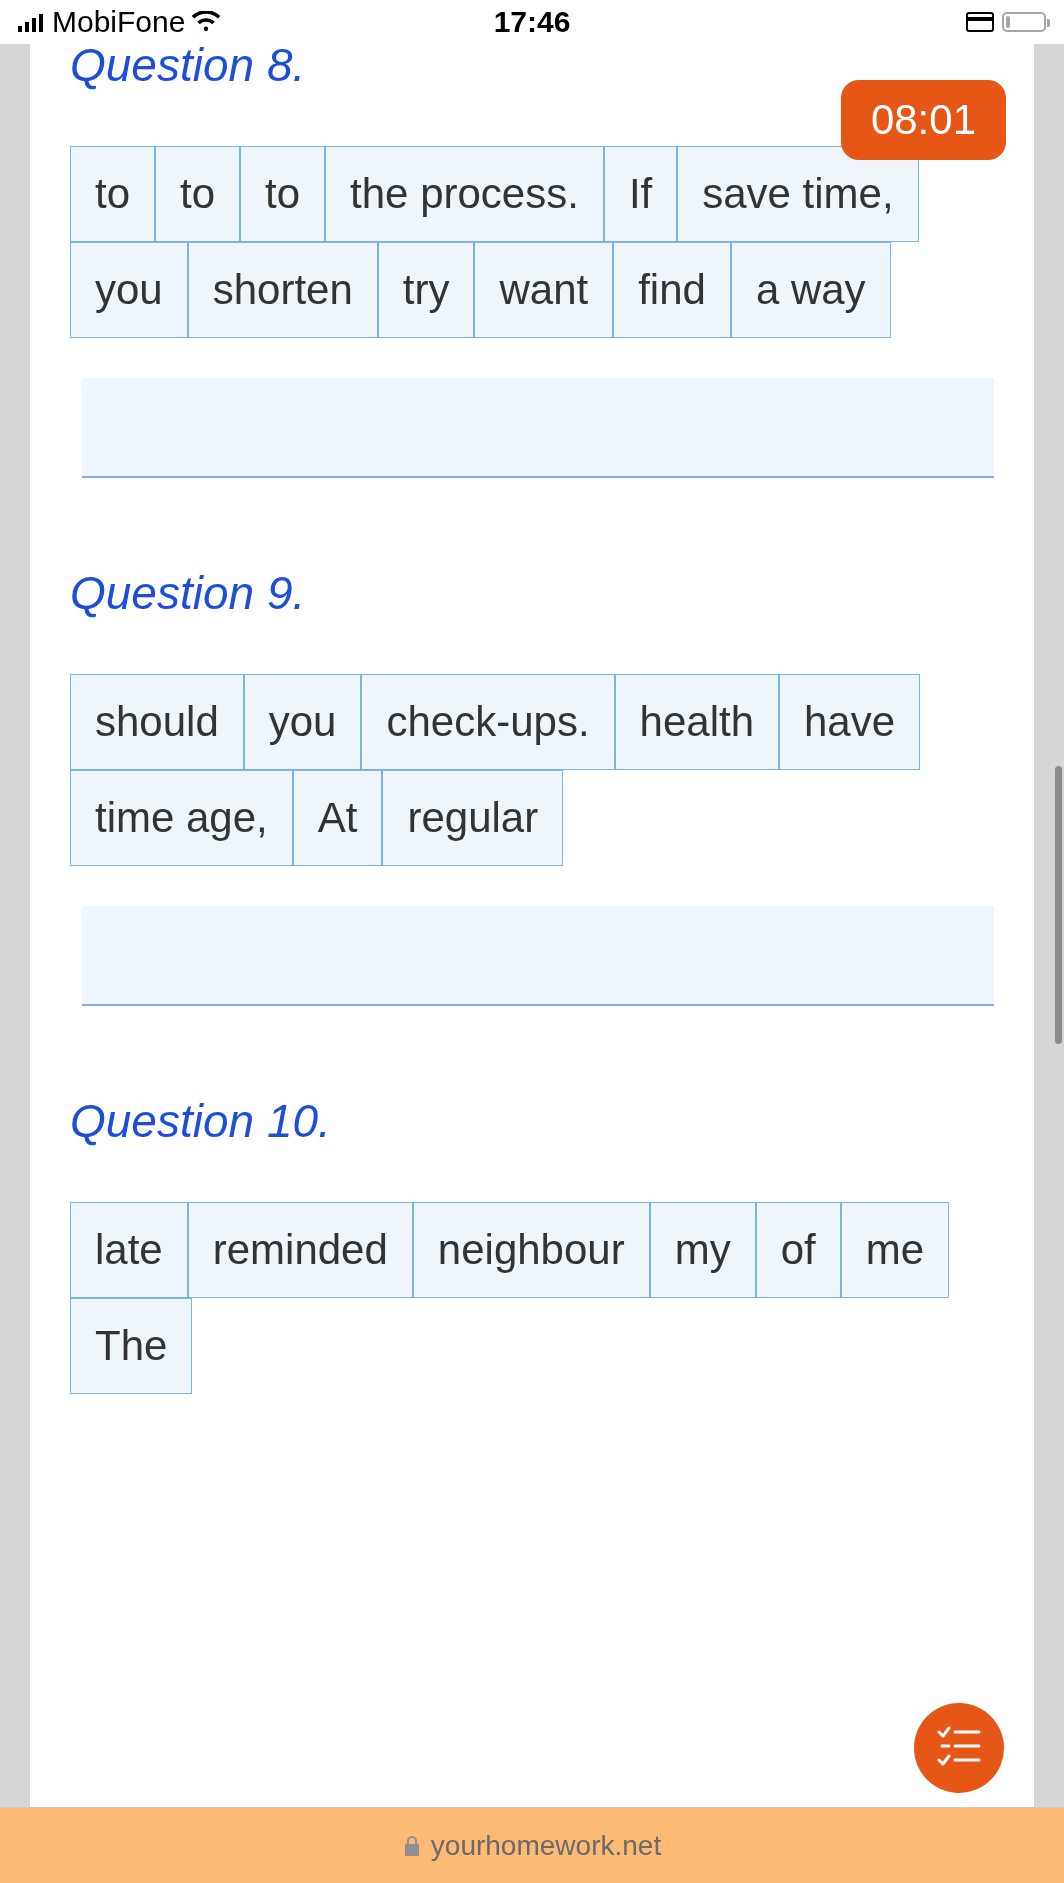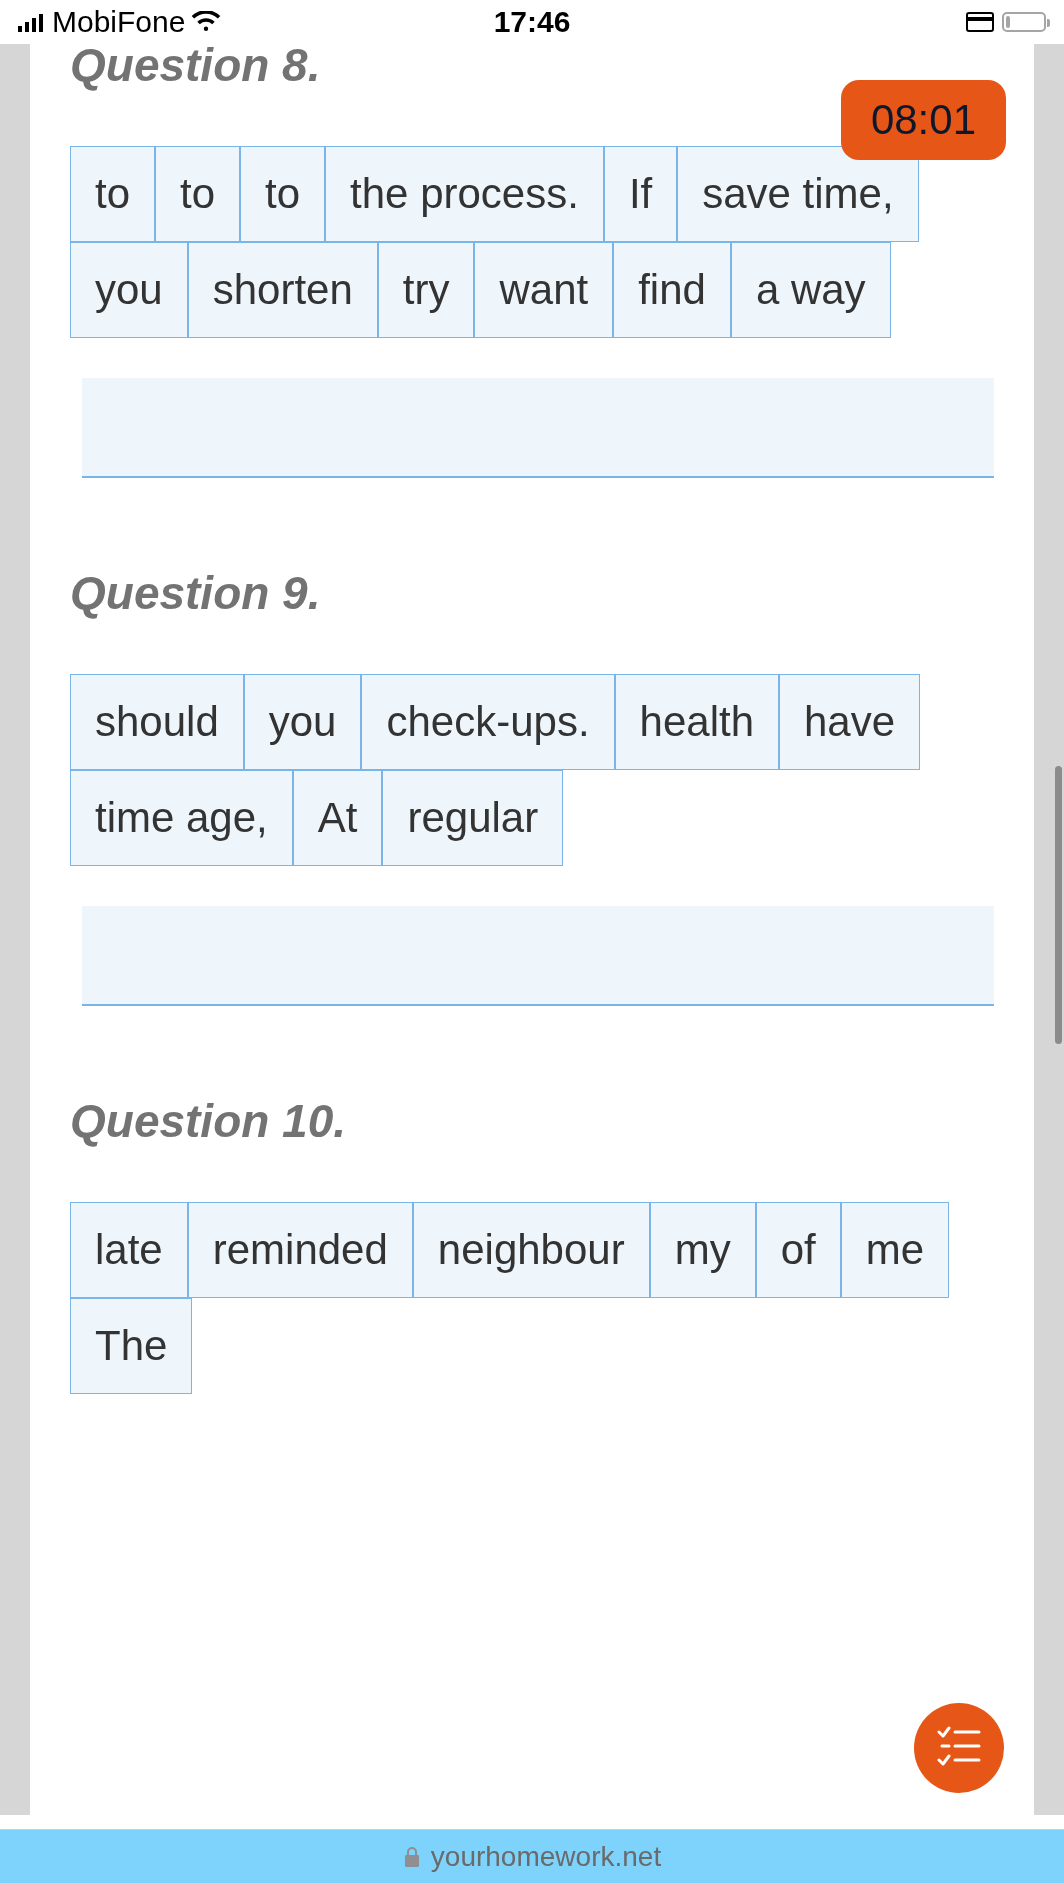--- a/index.html
+++ b/index.html
@@ -9,30 +9,30 @@
     .statusbar .center { position: absolute; left: 50%; transform: translateX(-50%); }
     .statusbar .right { display: flex; align-items: center; gap: 8px; }
     .signal-icon, .wifi-icon { display: inline-flex; }
     .battery { width: 44px; height: 20px; border: 2px solid #000; border-radius: 5px; position: relative; opacity: .35; }
     .battery::after { content: ""; position: absolute; right: -6px; top: 5px; width: 3px; height: 8px; background: #000; border-radius: 0 2px 2px 0; }
     .battery .fill { position: absolute; left: 2px; top: 2px; bottom: 2px; width: 10%; background: #000; border-radius: 2px; }
     .card-icon { width: 28px; height: 20px; border: 2px solid #000; border-radius: 3px; position: relative; }
     .card-icon::before { content: ""; position: absolute; top: 3px; left: 0; right: 0; height: 4px; background: #000; }
     .viewport { position: absolute; top: 44px; left: 0; right: 0; bottom: 68px; background: #d6d6d6; display: flex; }
     .page { background: #fff; margin: 0 30px; flex: 1; padding: 0 40px 40px 40px; overflow: hidden; }
-    .timer { position: absolute; top: 80px; right: 58px; background: #e65617; color: #0f172a; font-size: 42px; font-weight: 500; padding: 16px 30px; border-radius: 18px; z-index: 10; }
-    .question-title { font-style: italic; font-weight: 700; font-size: 46px; color: #737373; margin-top: 0; }
+    .timer { position: absolute; top: 80px; right: 58px; background: #e65617; color: #ffffff; font-size: 42px; font-weight: 500; padding: 16px 30px; border-radius: 18px; z-index: 10; }
+    .question-title { font-style: italic; font-weight: 400; font-size: 46px; color: #1d4ed8; margin-top: 0; }
     .q-first .question-title { margin-top: -6px; }
     .question + .question { margin-top: 88px; }
     .tokens { display: flex; flex-wrap: wrap; margin-top: 54px; }
     .token { border: 1px solid #7bb5e8; background: #eef6fc; color: #333; font-size: 42px; padding: 26px 24px; line-height: 1; cursor: pointer; user-select: none; }
     .answer-slot { margin-top: 40px; margin-left: 12px; height: 100px; background: #eef6fc; border-bottom: 2px solid #7bb5e8; }
     .scrollbar { position: absolute; right: 2px; top: 722px; width: 7px; height: 278px; background: rgba(0,0,0,.35); border-radius: 4px; }
     .fab { position: absolute; right: 60px; bottom: 90px; width: 90px; height: 90px; border-radius: 50%; background: #e65617; display: flex; align-items: center; justify-content: center; z-index: 20; }
-    .bottombar { position: absolute; bottom: 0; left: 0; right: 0; height: 54px; background: #7dd3fc; border-top: 1px solid #ccc; display: flex; align-items: center; justify-content: center; font-size: 28px; color: #6a6a6a; gap: 10px; }
+    .bottombar { position: absolute; bottom: 0; left: 0; right: 0; height: 76px; background: #fdba74; border-top: 1px solid #ccc; display: flex; align-items: center; justify-content: center; font-size: 28px; color: #6a6a6a; gap: 10px; }
     .lock-icon { display: inline-flex; }
   </style>
 </head>
 <body>
 
 <div class="statusbar">
   <div class="left">
     <span class="signal-icon">
       <svg width="28" height="20" viewBox="0 0 28 20">
           <rect x="0" y="14" width="4" height="6" fill="#000"></rect>

